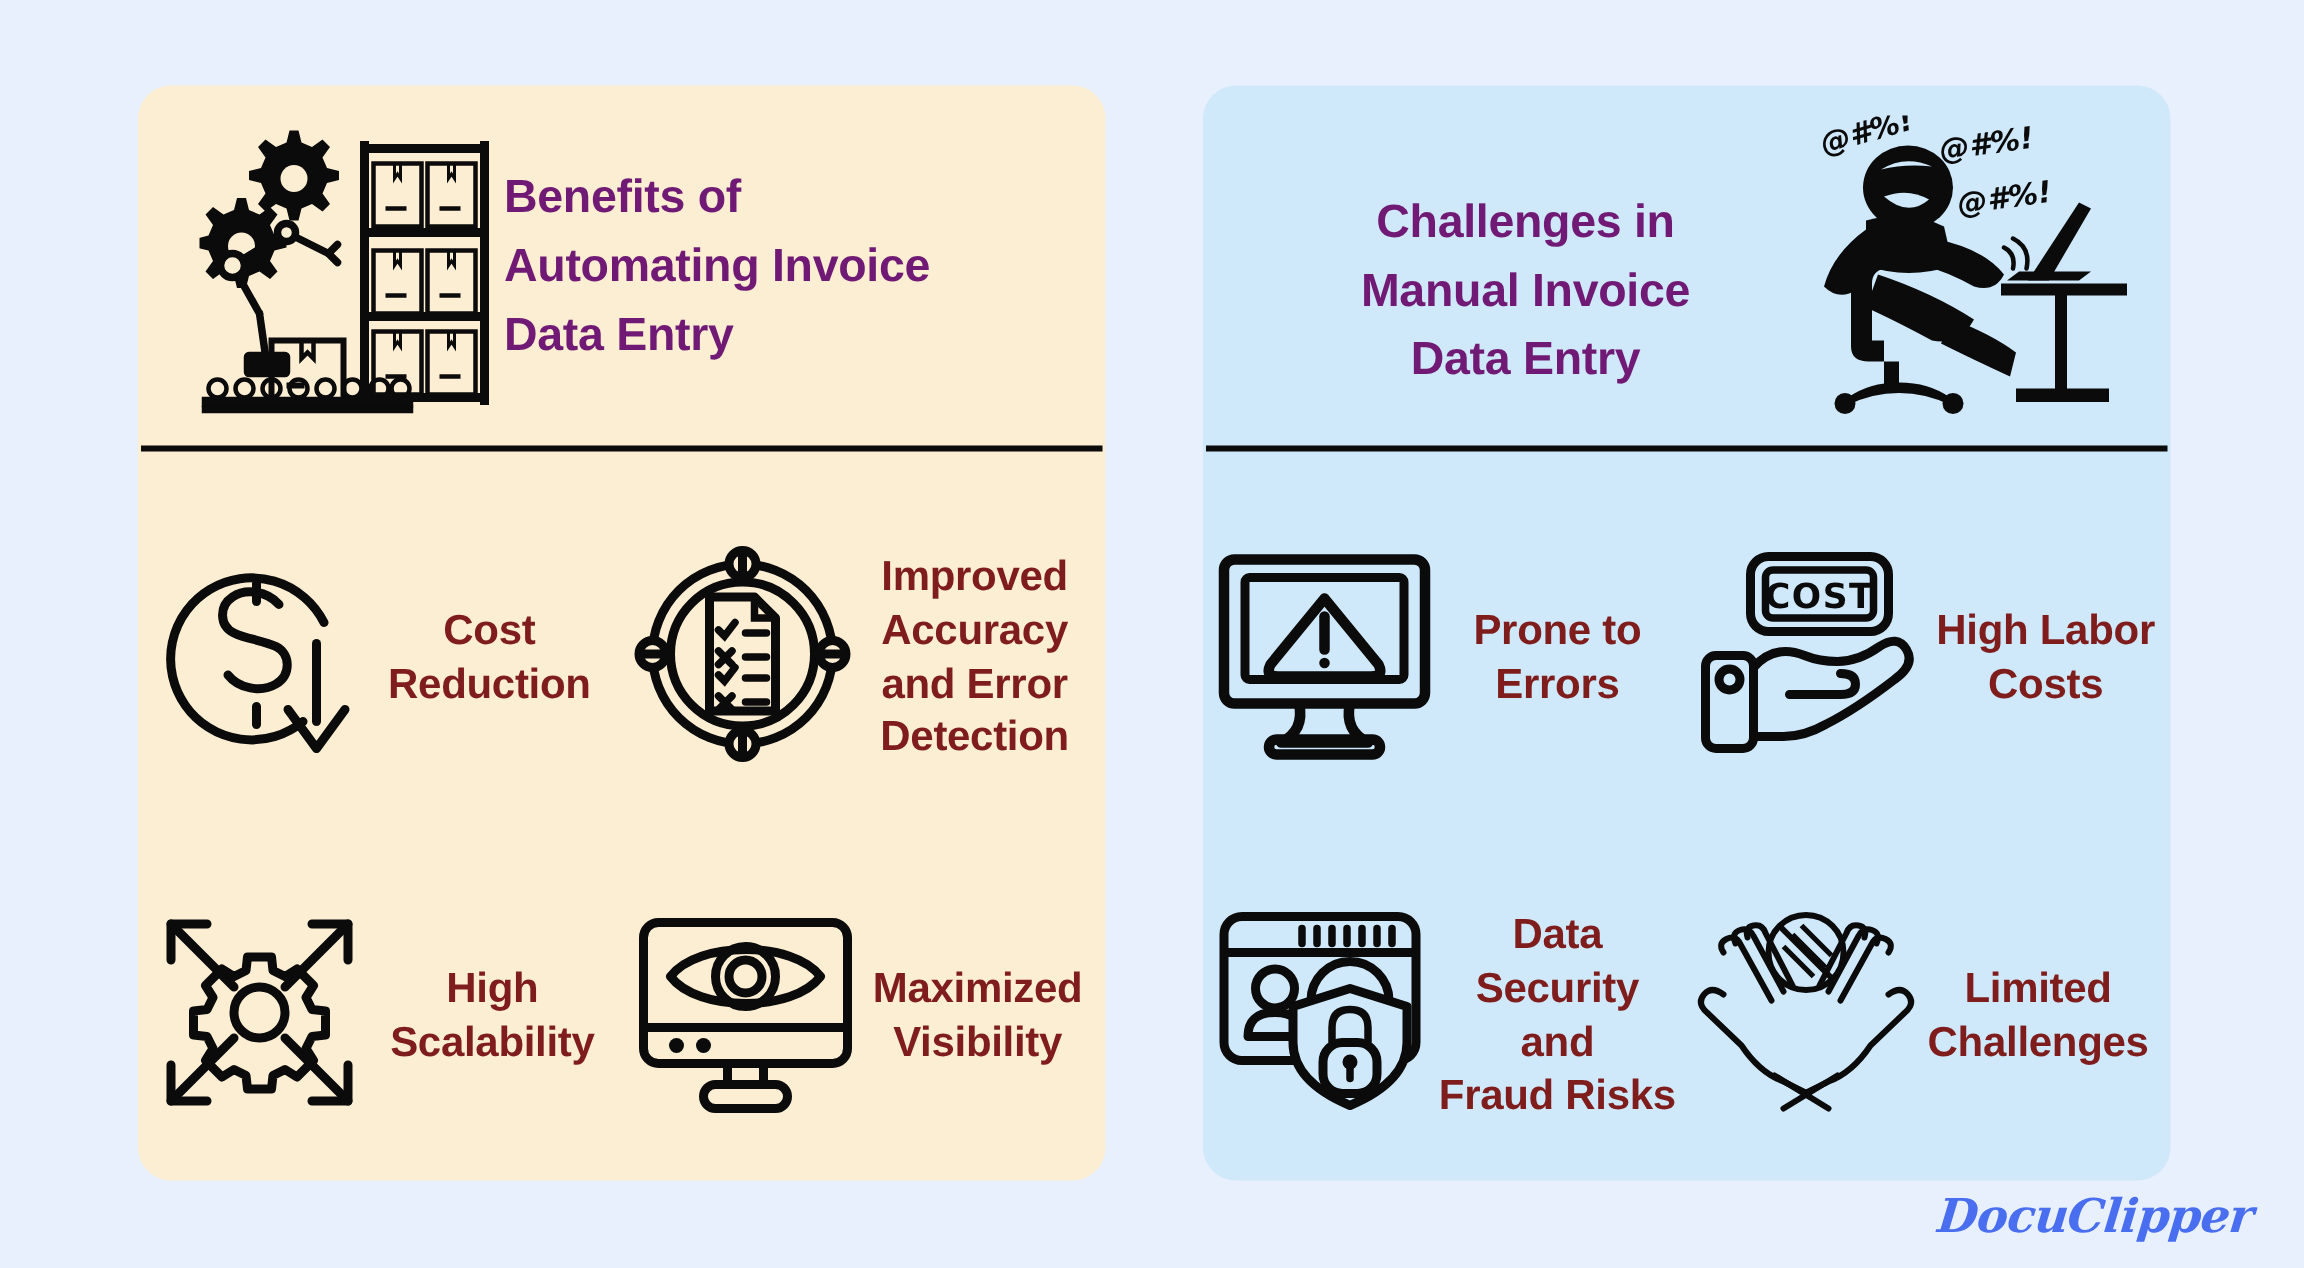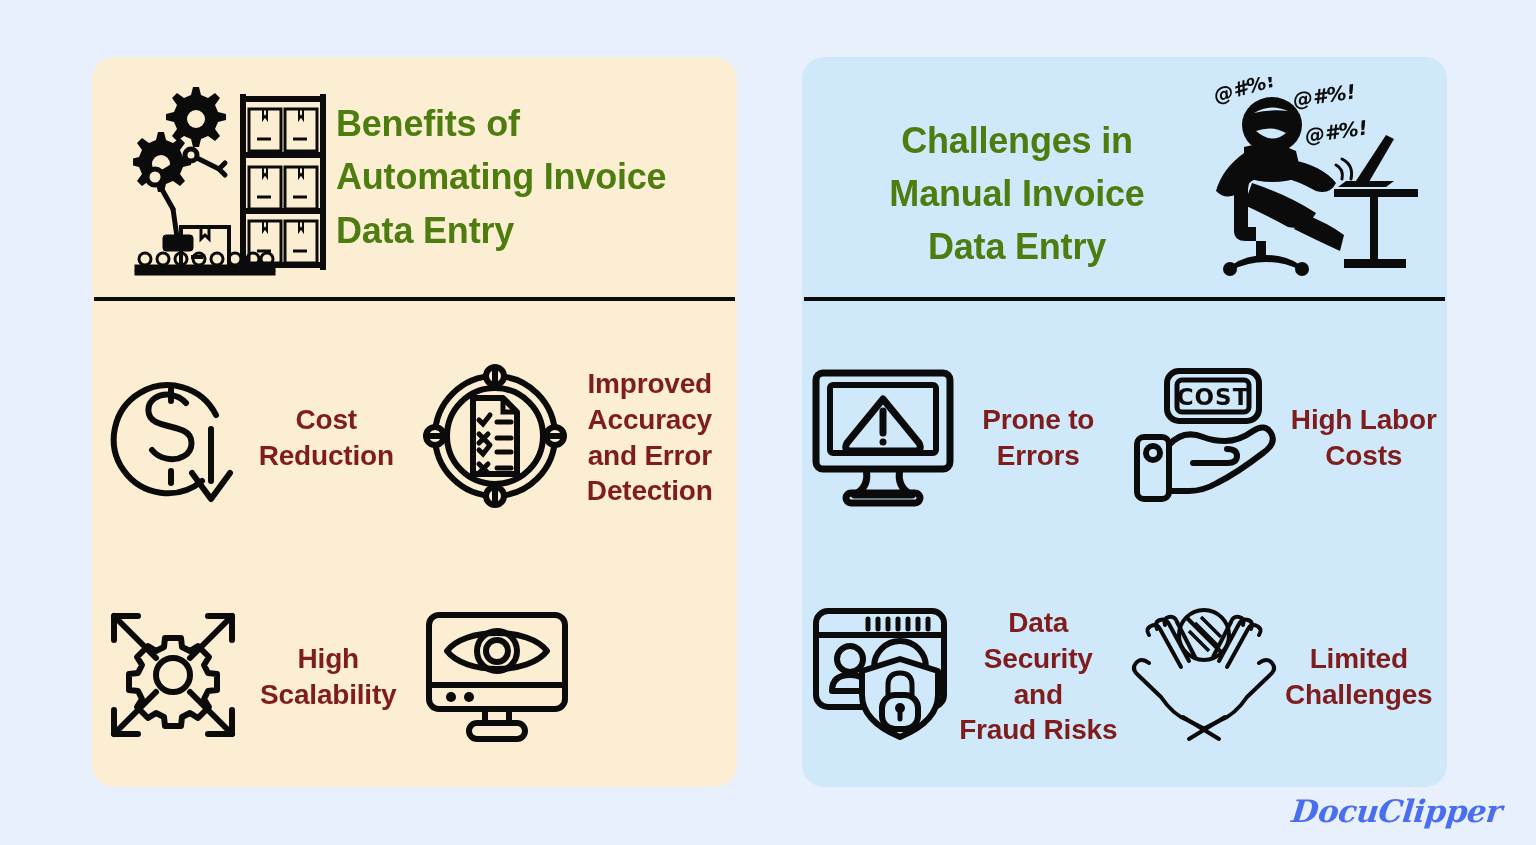--- a/index.html
+++ b/index.html
@@ -33,24 +33,24 @@
   .card-header {
     position: relative;
     height: 240px;
     display: flex;
     align-items: center;
   }
   .card-left .card-header  { padding: 0 18px 0 34px; }
   .card-right .card-header { padding: 0 24px 0 24px; }
 
   .header-title {
-    font-size: 36px;
+    font-size: 31px;
     font-weight: bold;
     line-height: 1.48;
-    color: #4d7c0f;
+    color: #701a75;
     letter-spacing: -0.2px;
     white-space: pre-line;
   }
   .card-left .header-title  { text-align: left;   flex: 1; }
   .card-right .header-title { text-align: center; flex: 1; margin-top: 33px; }
 
   .header-art {
     flex: 0 0 auto;
     display: flex;
     align-items: center;
@@ -280,20 +280,21 @@
             <path d="M8 80 H144"></path>
             <circle cx="30" cy="92" r="5" fill="#0b0b0b" stroke="none"></circle>
             <circle cx="48" cy="92" r="5" fill="#0b0b0b" stroke="none"></circle>
             <path d="M26 46 C44 22 108 22 126 46 C108 70 44 70 26 46 z" stroke-linejoin="round"></path>
             <circle cx="76" cy="46" r="20"></circle>
             <circle cx="76" cy="46" r="11"></circle>
             <path d="M64 104 v16 M88 104 v16"></path>
             <rect x="48" y="118" width="56" height="16" rx="8"></rect>
           </svg>
         </div>
+        <div class="item-label">Maximized Visibility</div>
       </div>
 
     </div>
   </div>
 
   <div class="card card-right">
 
     <div class="card-header">
 
       <div class="header-title">Challenges in

